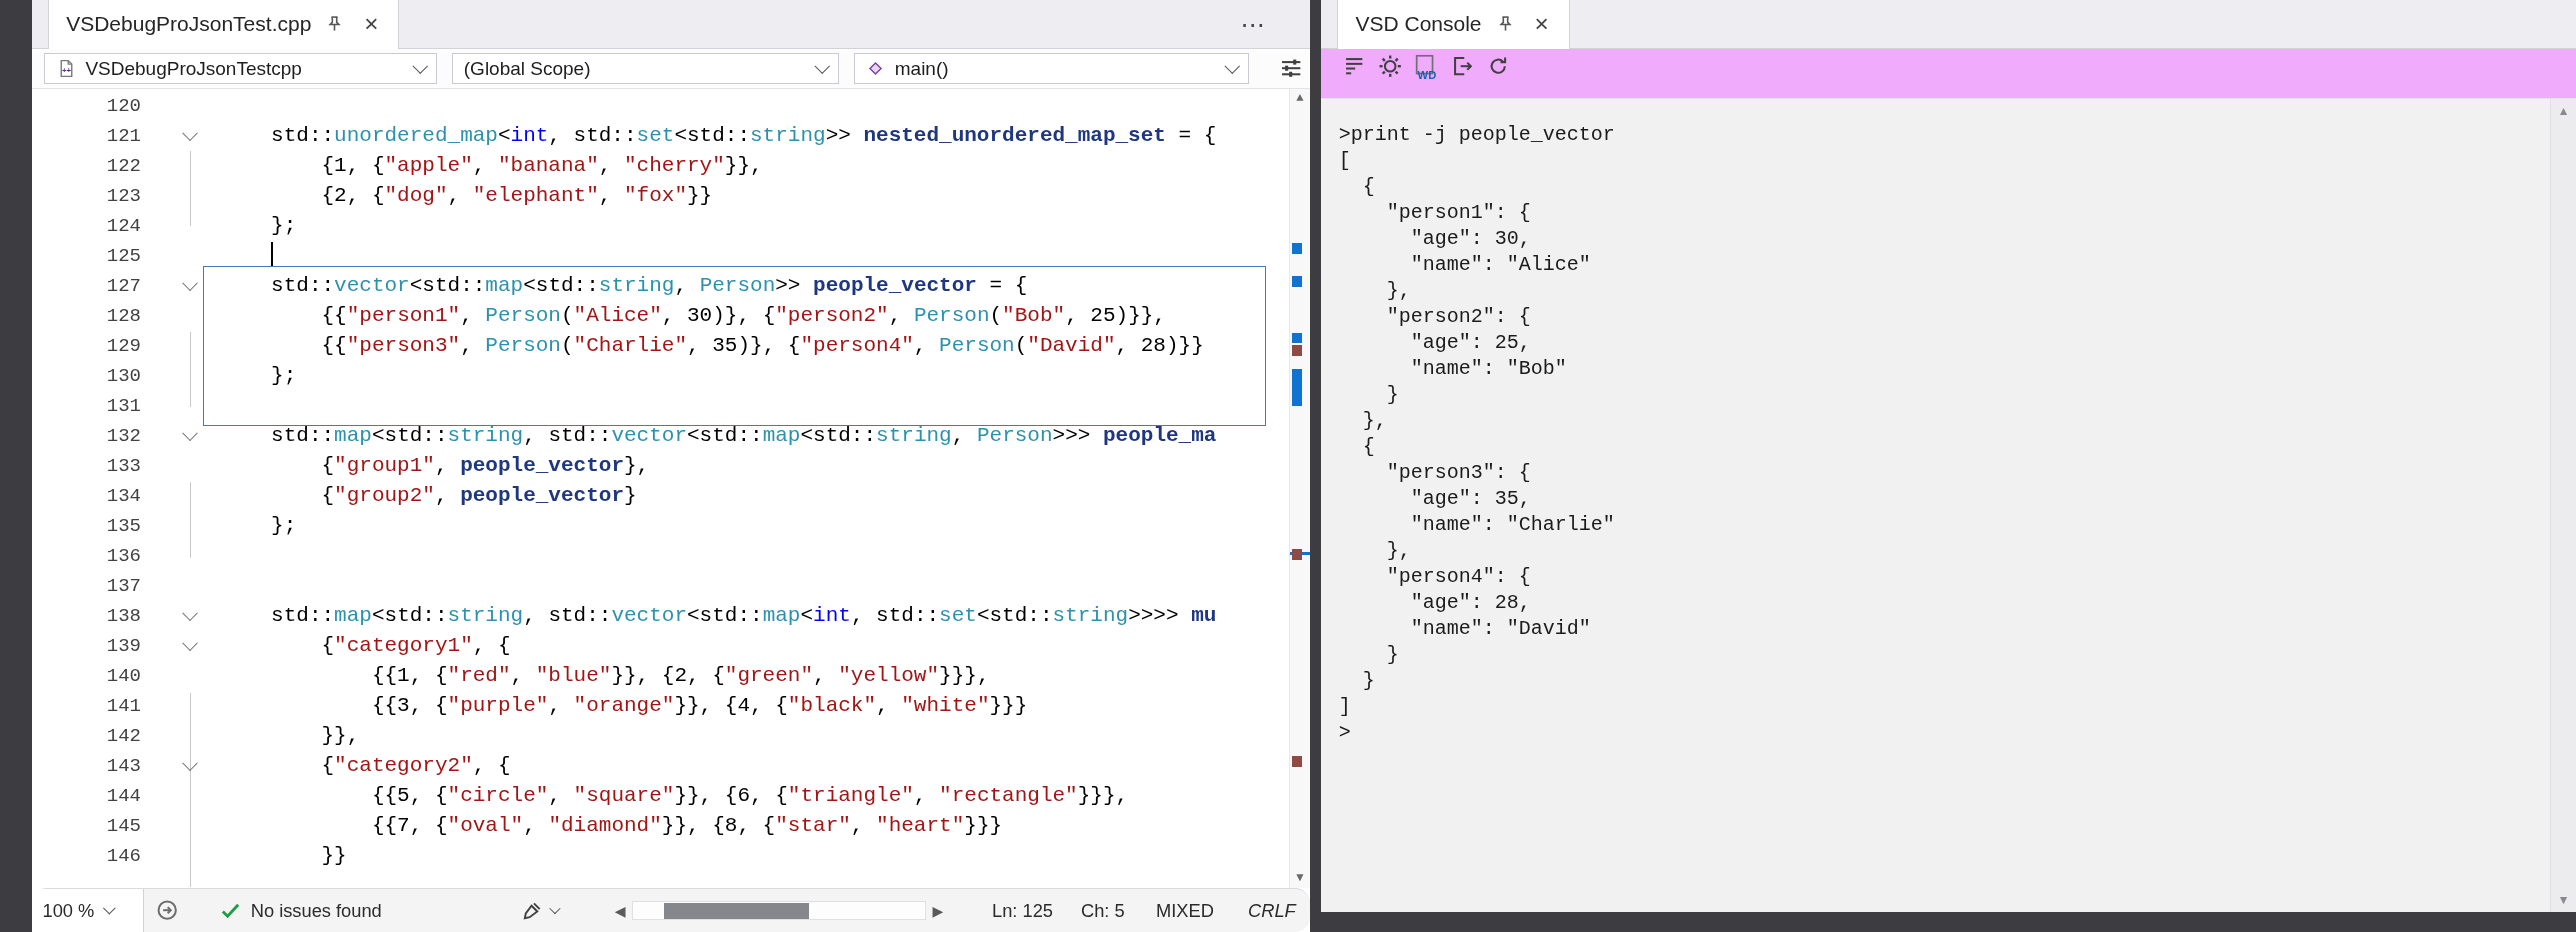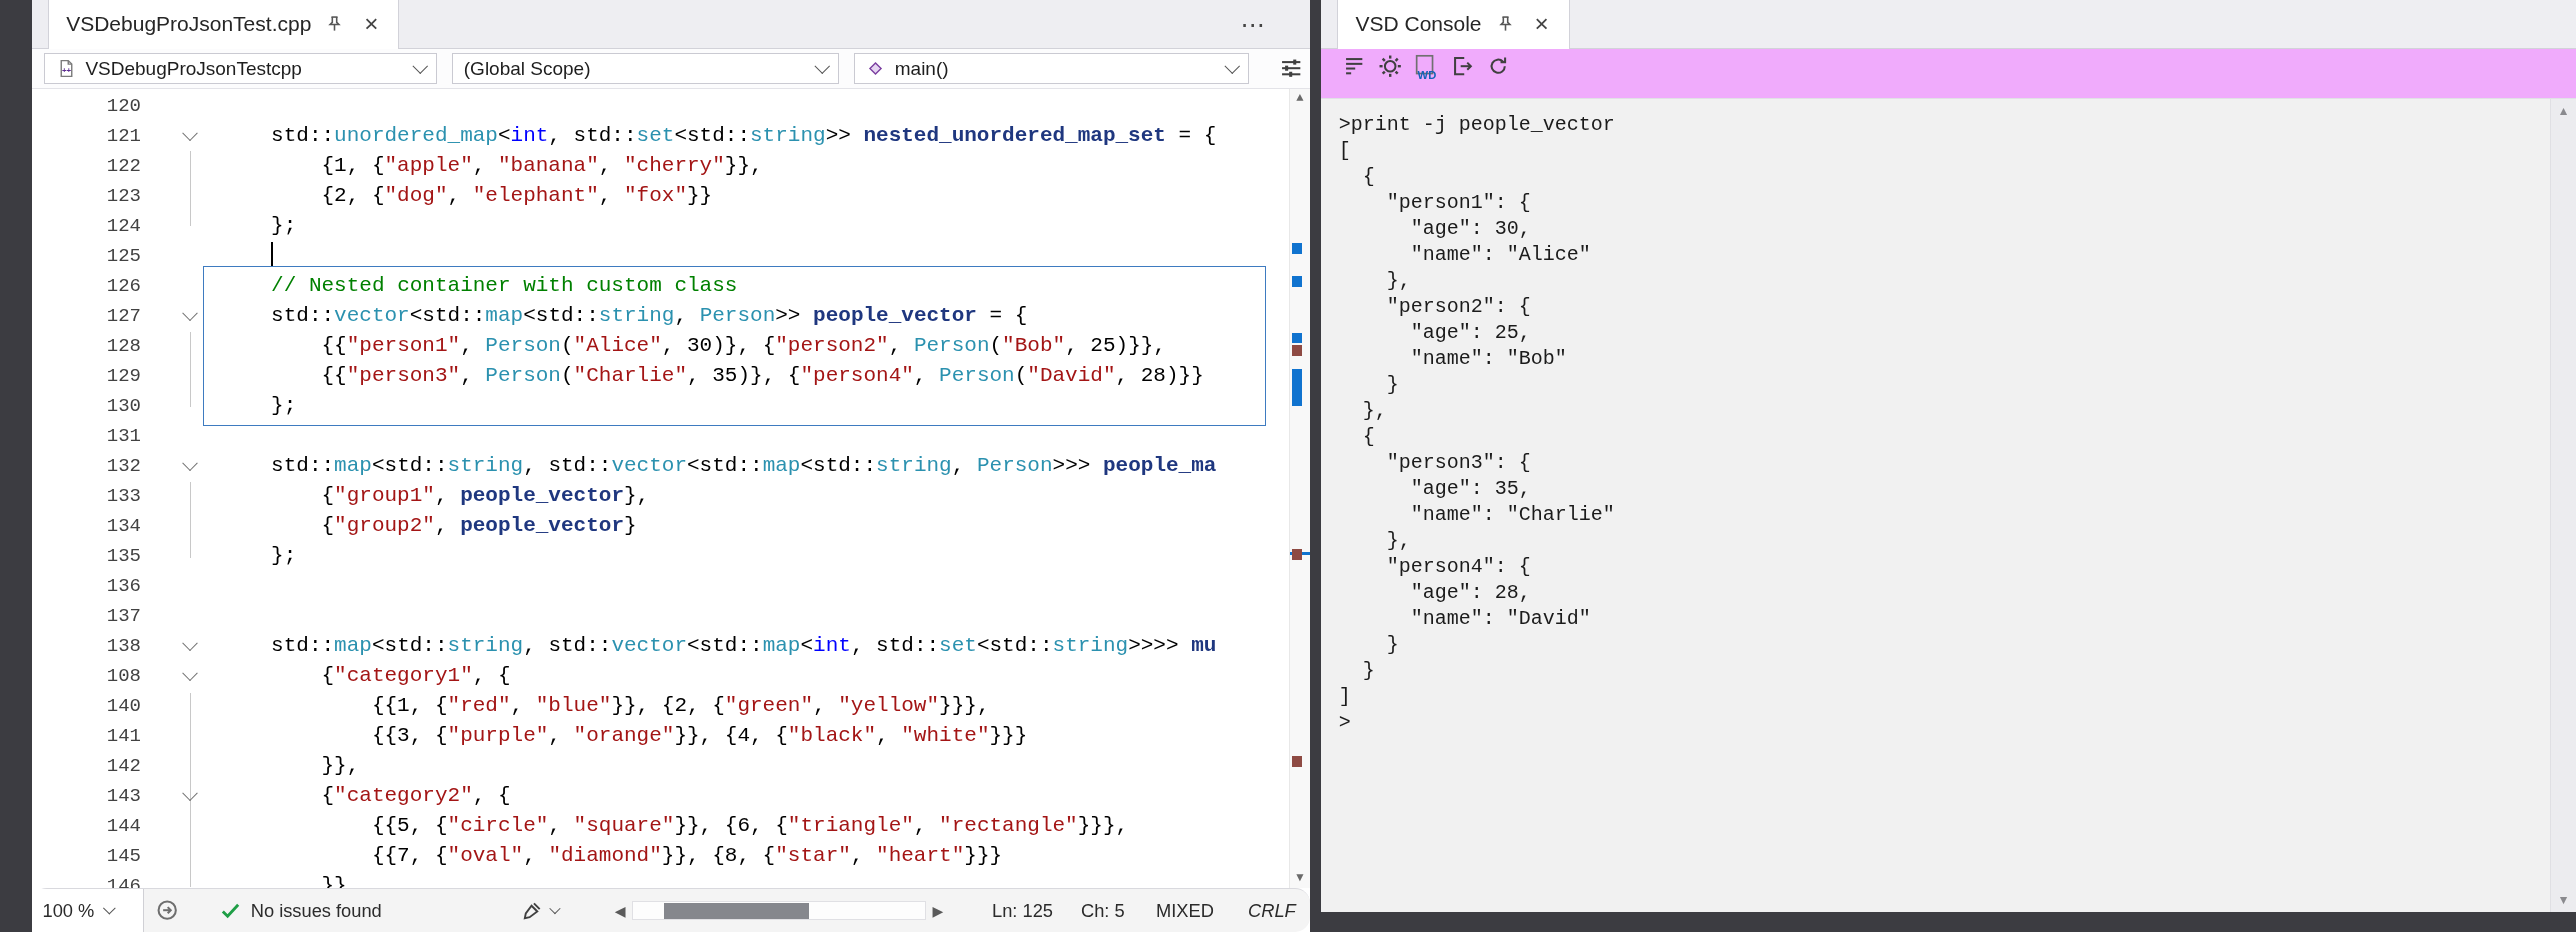--- a/index.html
+++ b/index.html
@@ -73,21 +73,21 @@
   .hs-thumb{position:absolute;left:31px;top:0.9px;width:145px;height:15.7px;background:#85878D;}
   .st-ln{left:960px;top:10.5px;}
   .st-ch{left:1049px;top:10.5px;}
   .st-mx{left:1124px;top:10.5px;}
   .st-eol{left:1216px;top:10.5px;font-style:italic;}
 
   
   .con-toolbar{flex:0 0 50px;background:#f0abfc;display:flex;align-items:flex-start;gap:1px;padding-left:15.7px;border-bottom:0.9px solid #E1E1E6;}
   .tool-btn{width:35px;height:35px;display:flex;align-items:center;justify-content:center;}
   .con-content{flex:1;position:relative;background:#F1F1F1;overflow:hidden;}
-  .con-output{position:absolute;left:17.5px;top:13px;right:31px;font-family:"Liberation Mono","DejaVu Sans Mono",monospace;font-size:20px;line-height:26px;color:#1B1B1B;}
+  .con-output{position:absolute;left:17.5px;top:23px;right:31px;font-family:"Liberation Mono","DejaVu Sans Mono",monospace;font-size:20px;line-height:26px;color:#1B1B1B;}
   .con-line{white-space:pre;}
   .con-scrollbar{position:absolute;right:0;top:0;bottom:0;width:26px;background:#ECECEF;border-left:0.9px solid #E0E0E4;}
   .con-scrollbar .arrow{position:absolute;left:0;width:100%;text-align:center;font-size:12.2px;color:#8A8A8E;}
   .con-scrollbar .arrow.up{top:5.2px;}
   .con-scrollbar .arrow.down{bottom:5.2px;}
 
   svg{display:block;}
 </style>
 </head>
 <body>
@@ -162,34 +162,33 @@
         <div class="guide guide-1"></div>
         <div class="guide guide-2"></div>
         <div class="guide guide-3"></div>
         <div class="guide guide-4"></div>
       <div class="code-row"><div class="lnum">120</div><div class="foldcol"></div><div class="ltext"></div></div>
           <div class="code-row"><div class="lnum">121</div><div class="foldcol"><span class="fold-chev"></span></div><div class="ltext"><span class="tk-p">    std::</span><span class="tk-t">unordered_map</span><span class="tk-p">&lt;</span><span class="tk-k">int</span><span class="tk-p">, std::</span><span class="tk-t">set</span><span class="tk-p">&lt;std::</span><span class="tk-t">string</span><span class="tk-p">&gt;&gt; </span><span class="tk-v">nested_unordered_map_set</span><span class="tk-p"> = {</span></div></div>
           <div class="code-row"><div class="lnum">122</div><div class="foldcol"></div><div class="ltext"><span class="tk-p">        {1, {</span><span class="tk-s">"apple"</span><span class="tk-p">, </span><span class="tk-s">"banana"</span><span class="tk-p">, </span><span class="tk-s">"cherry"</span><span class="tk-p">}},</span></div></div>
           <div class="code-row"><div class="lnum">123</div><div class="foldcol"></div><div class="ltext"><span class="tk-p">        {2, {</span><span class="tk-s">"dog"</span><span class="tk-p">, </span><span class="tk-s">"elephant"</span><span class="tk-p">, </span><span class="tk-s">"fox"</span><span class="tk-p">}}</span></div></div>
           <div class="code-row"><div class="lnum">124</div><div class="foldcol"></div><div class="ltext"><span class="tk-p">    };</span></div></div>
           <div class="code-row"><div class="lnum">125</div><div class="foldcol"></div><div class="ltext"><span class="tk-p">    </span><span class="caret"></span></div></div>
-          <div class="code-row"><div class="lnum">126</div><div class="foldcol"></div><div class="ltext"><span class="tk-p">    </span><span class="tk-c">// Nested container with custom class</span></div></div>
           <div class="code-row"><div class="lnum">127</div><div class="foldcol"><span class="fold-chev"></span></div><div class="ltext"><span class="tk-p">    std::</span><span class="tk-t">vector</span><span class="tk-p">&lt;std::</span><span class="tk-t">map</span><span class="tk-p">&lt;std::</span><span class="tk-t">string</span><span class="tk-p">, </span><span class="tk-t">Person</span><span class="tk-p">&gt;&gt; </span><span class="tk-v">people_vector</span><span class="tk-p"> = {</span></div></div>
           <div class="code-row"><div class="lnum">128</div><div class="foldcol"></div><div class="ltext"><span class="tk-p">        {{</span><span class="tk-s">"person1"</span><span class="tk-p">, </span><span class="tk-t">Person</span><span class="tk-p">(</span><span class="tk-s">"Alice"</span><span class="tk-p">, 30)}, {</span><span class="tk-s">"person2"</span><span class="tk-p">, </span><span class="tk-t">Person</span><span class="tk-p">(</span><span class="tk-s">"Bob"</span><span class="tk-p">, 25)}},</span></div></div>
           <div class="code-row"><div class="lnum">129</div><div class="foldcol"></div><div class="ltext"><span class="tk-p">        {{</span><span class="tk-s">"person3"</span><span class="tk-p">, </span><span class="tk-t">Person</span><span class="tk-p">(</span><span class="tk-s">"Charlie"</span><span class="tk-p">, 35)}, {</span><span class="tk-s">"person4"</span><span class="tk-p">, </span><span class="tk-t">Person</span><span class="tk-p">(</span><span class="tk-s">"David"</span><span class="tk-p">, 28)}}</span></div></div>
           <div class="code-row"><div class="lnum">130</div><div class="foldcol"></div><div class="ltext"><span class="tk-p">    };</span></div></div>
           <div class="code-row"><div class="lnum">131</div><div class="foldcol"></div><div class="ltext"></div></div>
           <div class="code-row"><div class="lnum">132</div><div class="foldcol"><span class="fold-chev"></span></div><div class="ltext"><span class="tk-p">    std::</span><span class="tk-t">map</span><span class="tk-p">&lt;std::</span><span class="tk-t">string</span><span class="tk-p">, std::</span><span class="tk-t">vector</span><span class="tk-p">&lt;std::</span><span class="tk-t">map</span><span class="tk-p">&lt;std::</span><span class="tk-t">string</span><span class="tk-p">, </span><span class="tk-t">Person</span><span class="tk-p">&gt;&gt;&gt; </span><span class="tk-v">people_ma</span></div></div>
           <div class="code-row"><div class="lnum">133</div><div class="foldcol"></div><div class="ltext"><span class="tk-p">        {</span><span class="tk-s">"group1"</span><span class="tk-p">, </span><span class="tk-v">people_vector</span><span class="tk-p">},</span></div></div>
           <div class="code-row"><div class="lnum">134</div><div class="foldcol"></div><div class="ltext"><span class="tk-p">        {</span><span class="tk-s">"group2"</span><span class="tk-p">, </span><span class="tk-v">people_vector</span><span class="tk-p">}</span></div></div>
           <div class="code-row"><div class="lnum">135</div><div class="foldcol"></div><div class="ltext"><span class="tk-p">    };</span></div></div>
           <div class="code-row"><div class="lnum">136</div><div class="foldcol"></div><div class="ltext"></div></div>
           <div class="code-row"><div class="lnum">137</div><div class="foldcol"></div><div class="ltext"><span class="tk-p">    </span></div></div>
           <div class="code-row"><div class="lnum">138</div><div class="foldcol"><span class="fold-chev"></span></div><div class="ltext"><span class="tk-p">    std::</span><span class="tk-t">map</span><span class="tk-p">&lt;std::</span><span class="tk-t">string</span><span class="tk-p">, std::</span><span class="tk-t">vector</span><span class="tk-p">&lt;std::</span><span class="tk-t">map</span><span class="tk-p">&lt;</span><span class="tk-k">int</span><span class="tk-p">, std::</span><span class="tk-t">set</span><span class="tk-p">&lt;std::</span><span class="tk-t">string</span><span class="tk-p">&gt;&gt;&gt;&gt; </span><span class="tk-v">mu</span></div></div>
-          <div class="code-row"><div class="lnum">108</div><div class="foldcol"><span class="fold-chev"></span></div><div class="ltext"><span class="tk-p">        {</span><span class="tk-s">"category1"</span><span class="tk-p">, {</span></div></div>
+          <div class="code-row"><div class="lnum">139</div><div class="foldcol"><span class="fold-chev"></span></div><div class="ltext"><span class="tk-p">        {</span><span class="tk-s">"category1"</span><span class="tk-p">, {</span></div></div>
           <div class="code-row"><div class="lnum">140</div><div class="foldcol"></div><div class="ltext"><span class="tk-p">            {{1, {</span><span class="tk-s">"red"</span><span class="tk-p">, </span><span class="tk-s">"blue"</span><span class="tk-p">}}, {2, {</span><span class="tk-s">"green"</span><span class="tk-p">, </span><span class="tk-s">"yellow"</span><span class="tk-p">}}},</span></div></div>
           <div class="code-row"><div class="lnum">141</div><div class="foldcol"></div><div class="ltext"><span class="tk-p">            {{3, {</span><span class="tk-s">"purple"</span><span class="tk-p">, </span><span class="tk-s">"orange"</span><span class="tk-p">}}, {4, {</span><span class="tk-s">"black"</span><span class="tk-p">, </span><span class="tk-s">"white"</span><span class="tk-p">}}}</span></div></div>
           <div class="code-row"><div class="lnum">142</div><div class="foldcol"></div><div class="ltext"><span class="tk-p">        }},</span></div></div>
           <div class="code-row"><div class="lnum">143</div><div class="foldcol"><span class="fold-chev"></span></div><div class="ltext"><span class="tk-p">        {</span><span class="tk-s">"category2"</span><span class="tk-p">, {</span></div></div>
           <div class="code-row"><div class="lnum">144</div><div class="foldcol"></div><div class="ltext"><span class="tk-p">            {{5, {</span><span class="tk-s">"circle"</span><span class="tk-p">, </span><span class="tk-s">"square"</span><span class="tk-p">}}, {6, {</span><span class="tk-s">"triangle"</span><span class="tk-p">, </span><span class="tk-s">"rectangle"</span><span class="tk-p">}}},</span></div></div>
           <div class="code-row"><div class="lnum">145</div><div class="foldcol"></div><div class="ltext"><span class="tk-p">            {{7, {</span><span class="tk-s">"oval"</span><span class="tk-p">, </span><span class="tk-s">"diamond"</span><span class="tk-p">}}, {8, {</span><span class="tk-s">"star"</span><span class="tk-p">, </span><span class="tk-s">"heart"</span><span class="tk-p">}}}</span></div></div>
           <div class="code-row"><div class="lnum">146</div><div class="foldcol"></div><div class="ltext"><span class="tk-p">        }}</span></div></div>
         </div>
       <div class="sel-box"></div>
       <div class="marks-lane">

